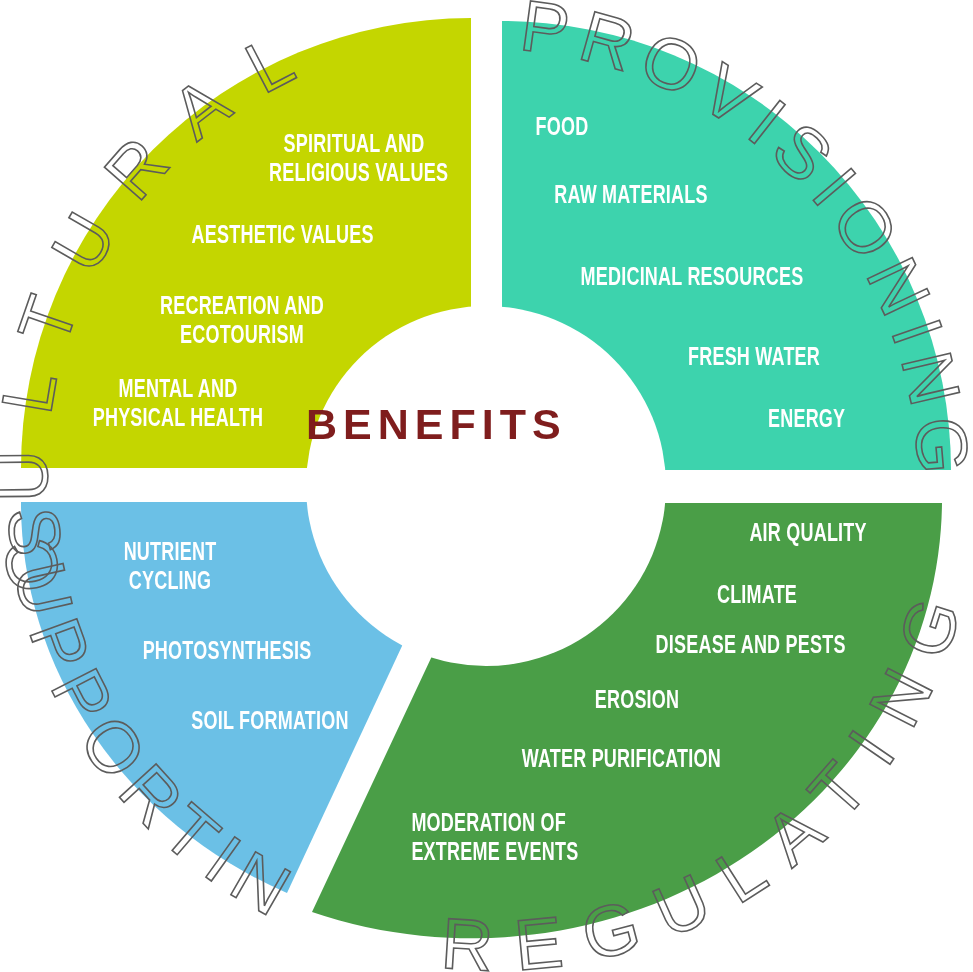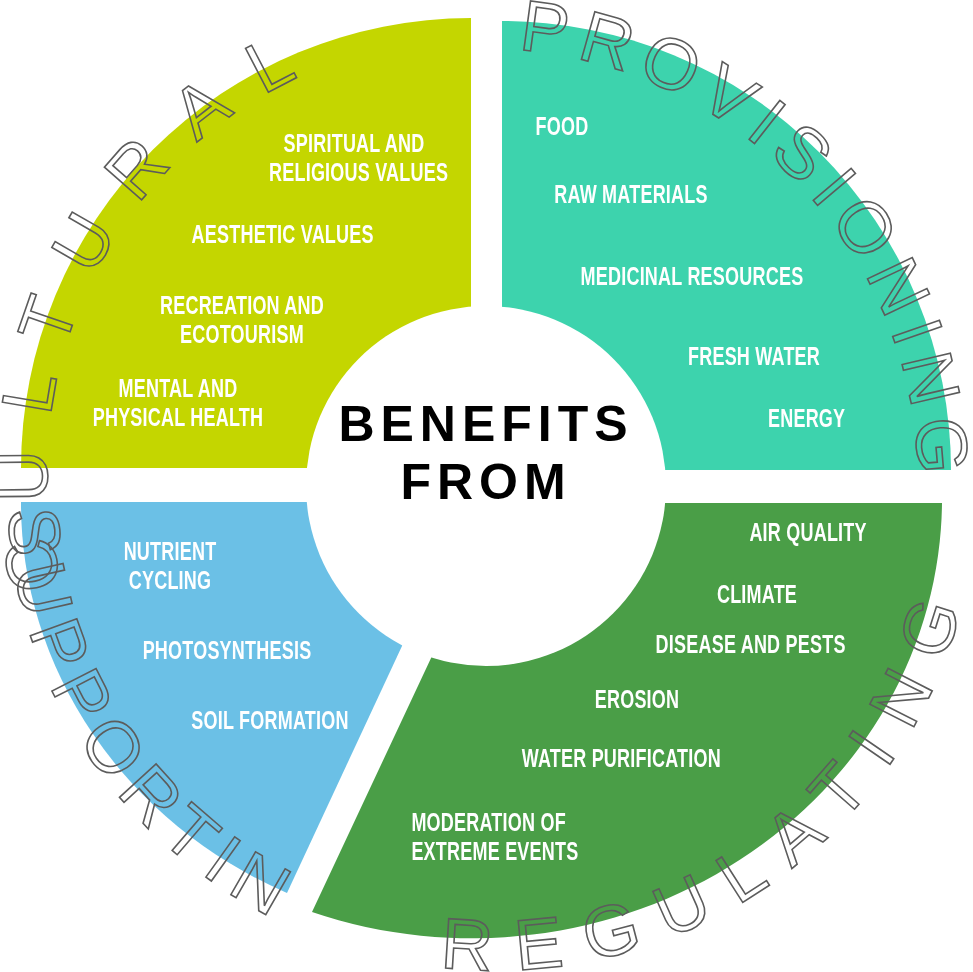--- a/index.html
+++ b/index.html
@@ -14,27 +14,27 @@
     line-height: 29px;
     letter-spacing: 0.3px;
     text-align: center;
     white-space: pre;
     transform-origin: center center;
     transform: scaleX(0.72);
   }
   .center-title {
     position: absolute;
     left: 306px; top: 395px; width: 360px;
-    text-align: center;
+    text-align: left;
     font-family: "Liberation Sans", sans-serif;
     font-weight: bold;
-    font-size: 50px;
+    font-size: 43px;
     line-height: 58px;
     letter-spacing: 6px;
-    color: #000000;
+    color: #7f1d1d;
   }
   .cat-text {
     font-family: "Liberation Sans", sans-serif;
     font-size: 72px;
     font-weight: normal;
     fill: none;
     stroke: #5c5c5c;
     stroke-width: 1.6px;
   }
 </style>
@@ -71,21 +71,20 @@
       <textPath href="#arc-supporting" textLength="575" lengthAdjust="spacing">SUPPORTING</textPath>
     </text>
     <text class="cat-text">
       <textPath href="#arc-regulating" textLength="690" lengthAdjust="spacing">REGULATING</textPath>
     </text>
   </svg>
 
   
   <div class="center-title">
     <div>BENEFITS</div>
-    <div>FROM</div>
   </div>
 
   
   <div class="item" style="left:236px; top:129px; width:236px;">SPIRITUAL AND
 RELIGIOUS VALUES</div>
   <div class="item" style="left:158px; top:220px; width:240px;">AESTHETIC VALUES</div>
   <div class="item" style="left:122px; top:291px; width:240px;">RECREATION AND
 ECOTOURISM</div>
   <div class="item" style="left:58px; top:374px; width:240px;">MENTAL AND
 PHYSICAL HEALTH</div>

